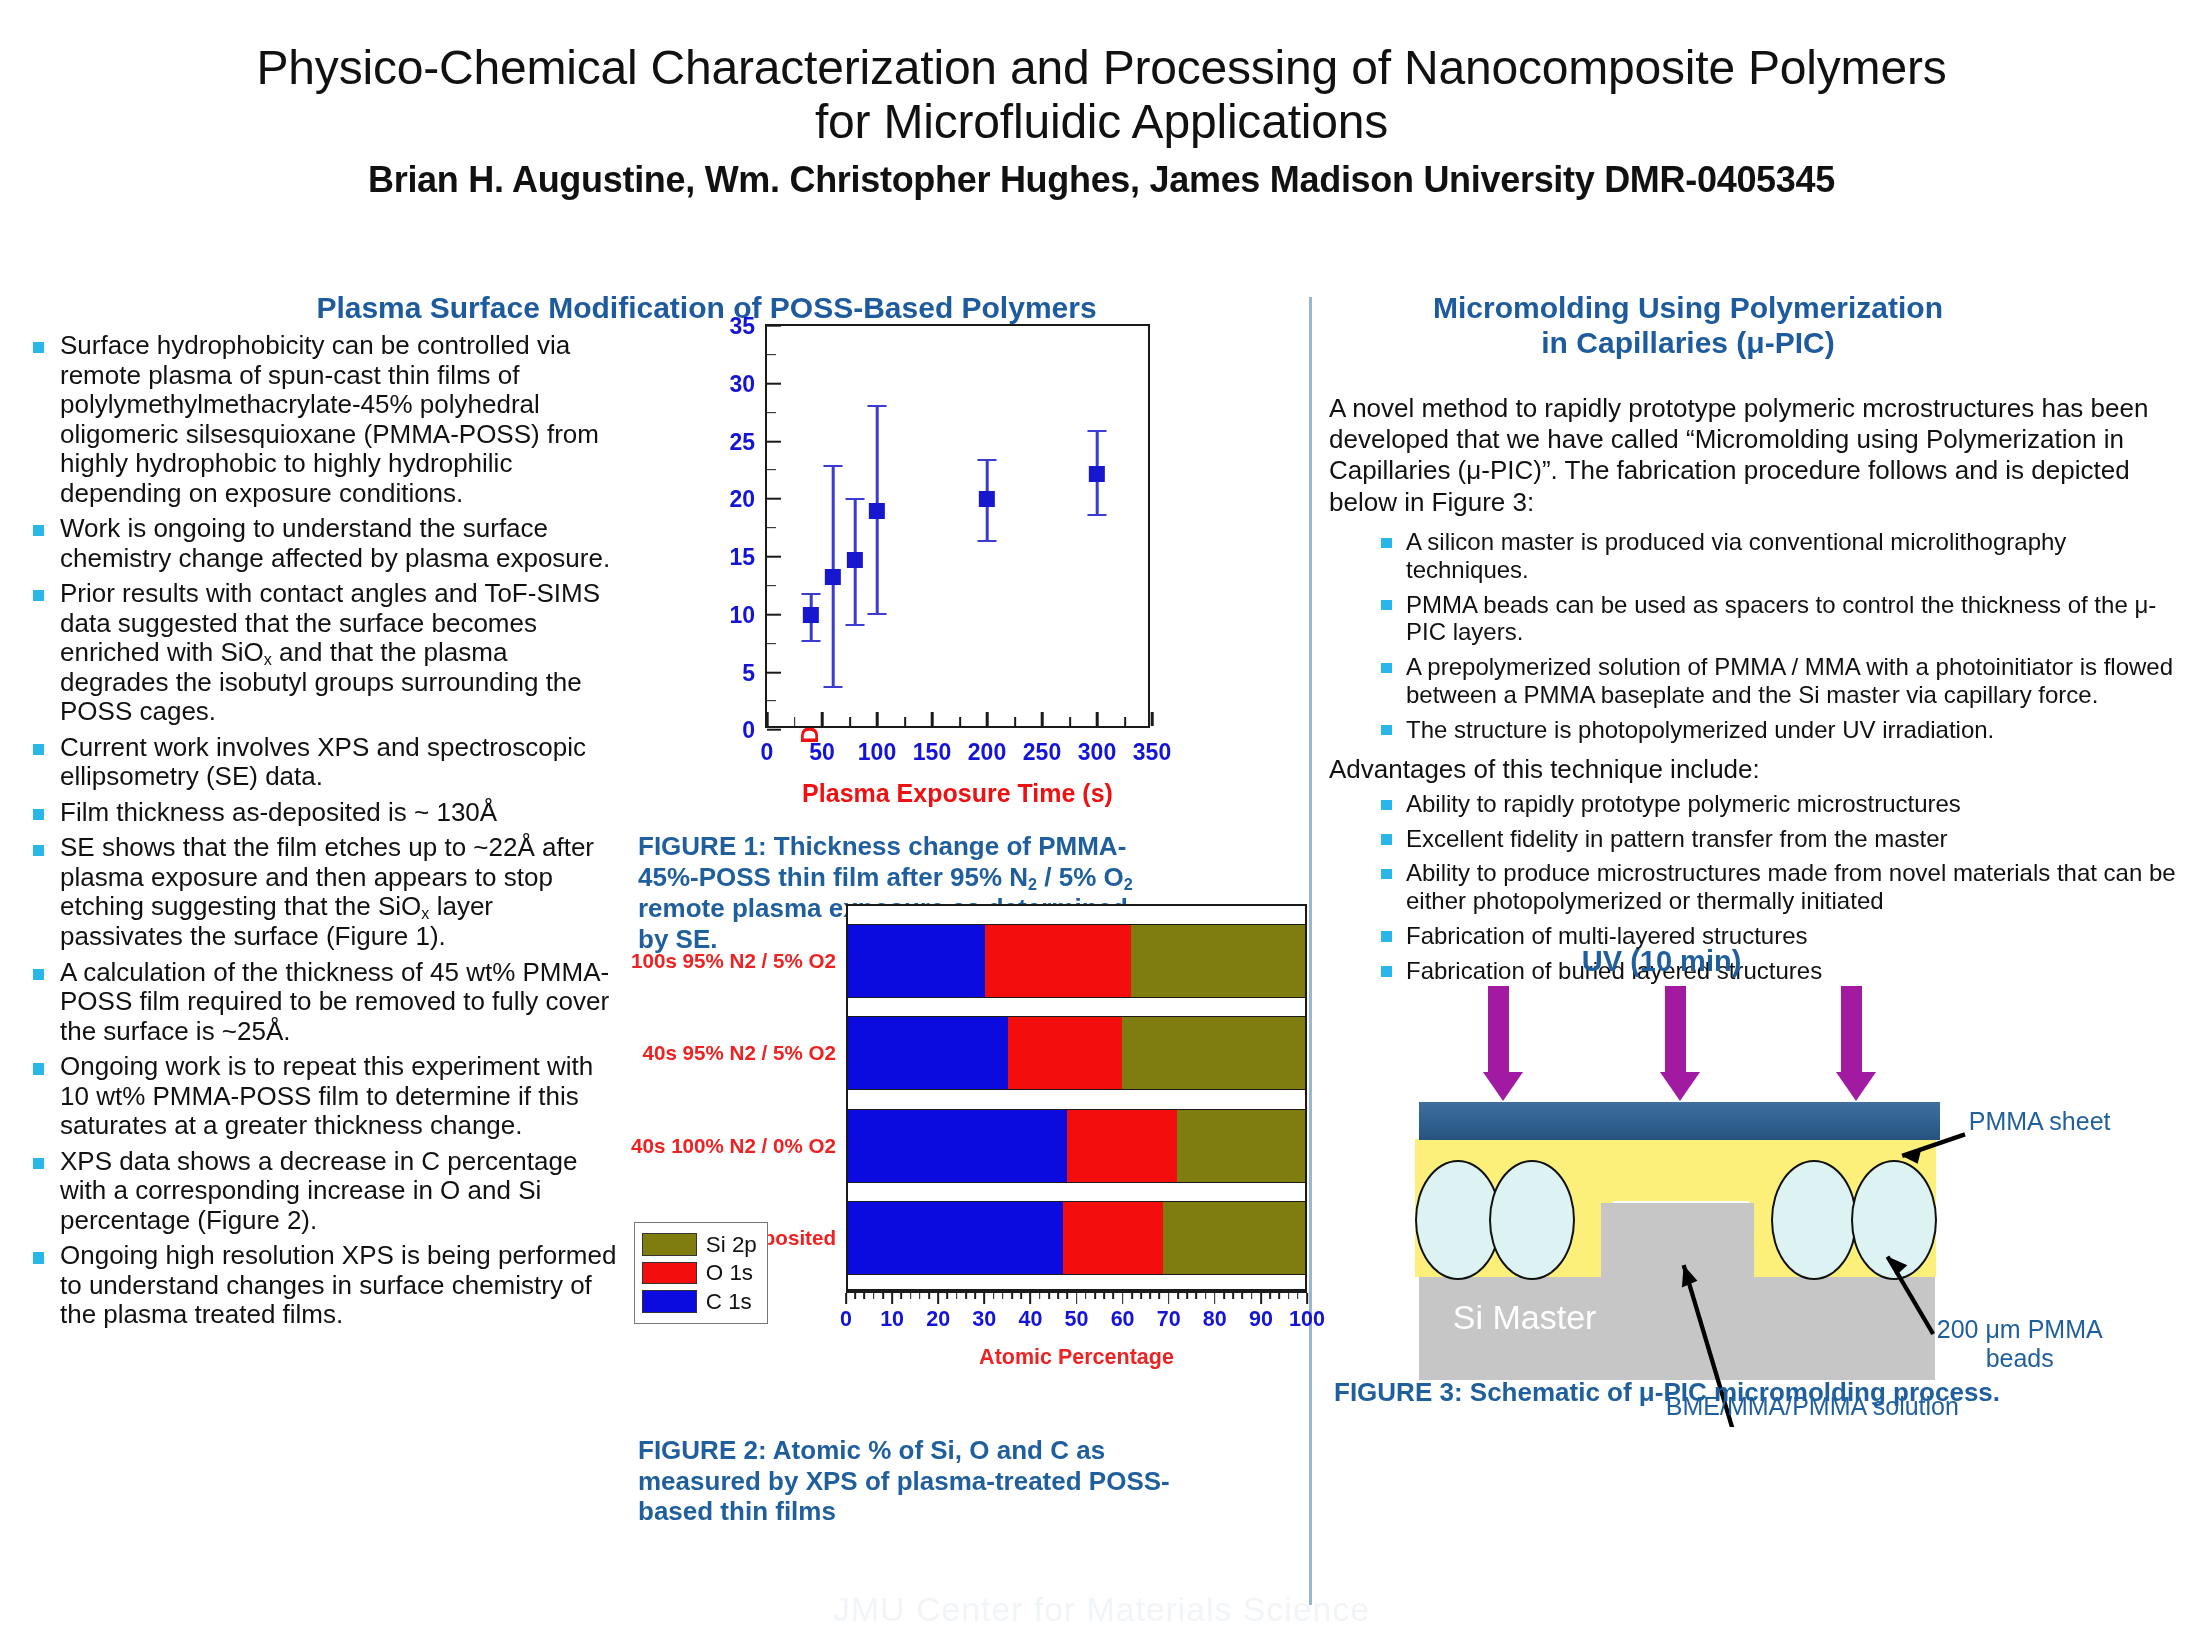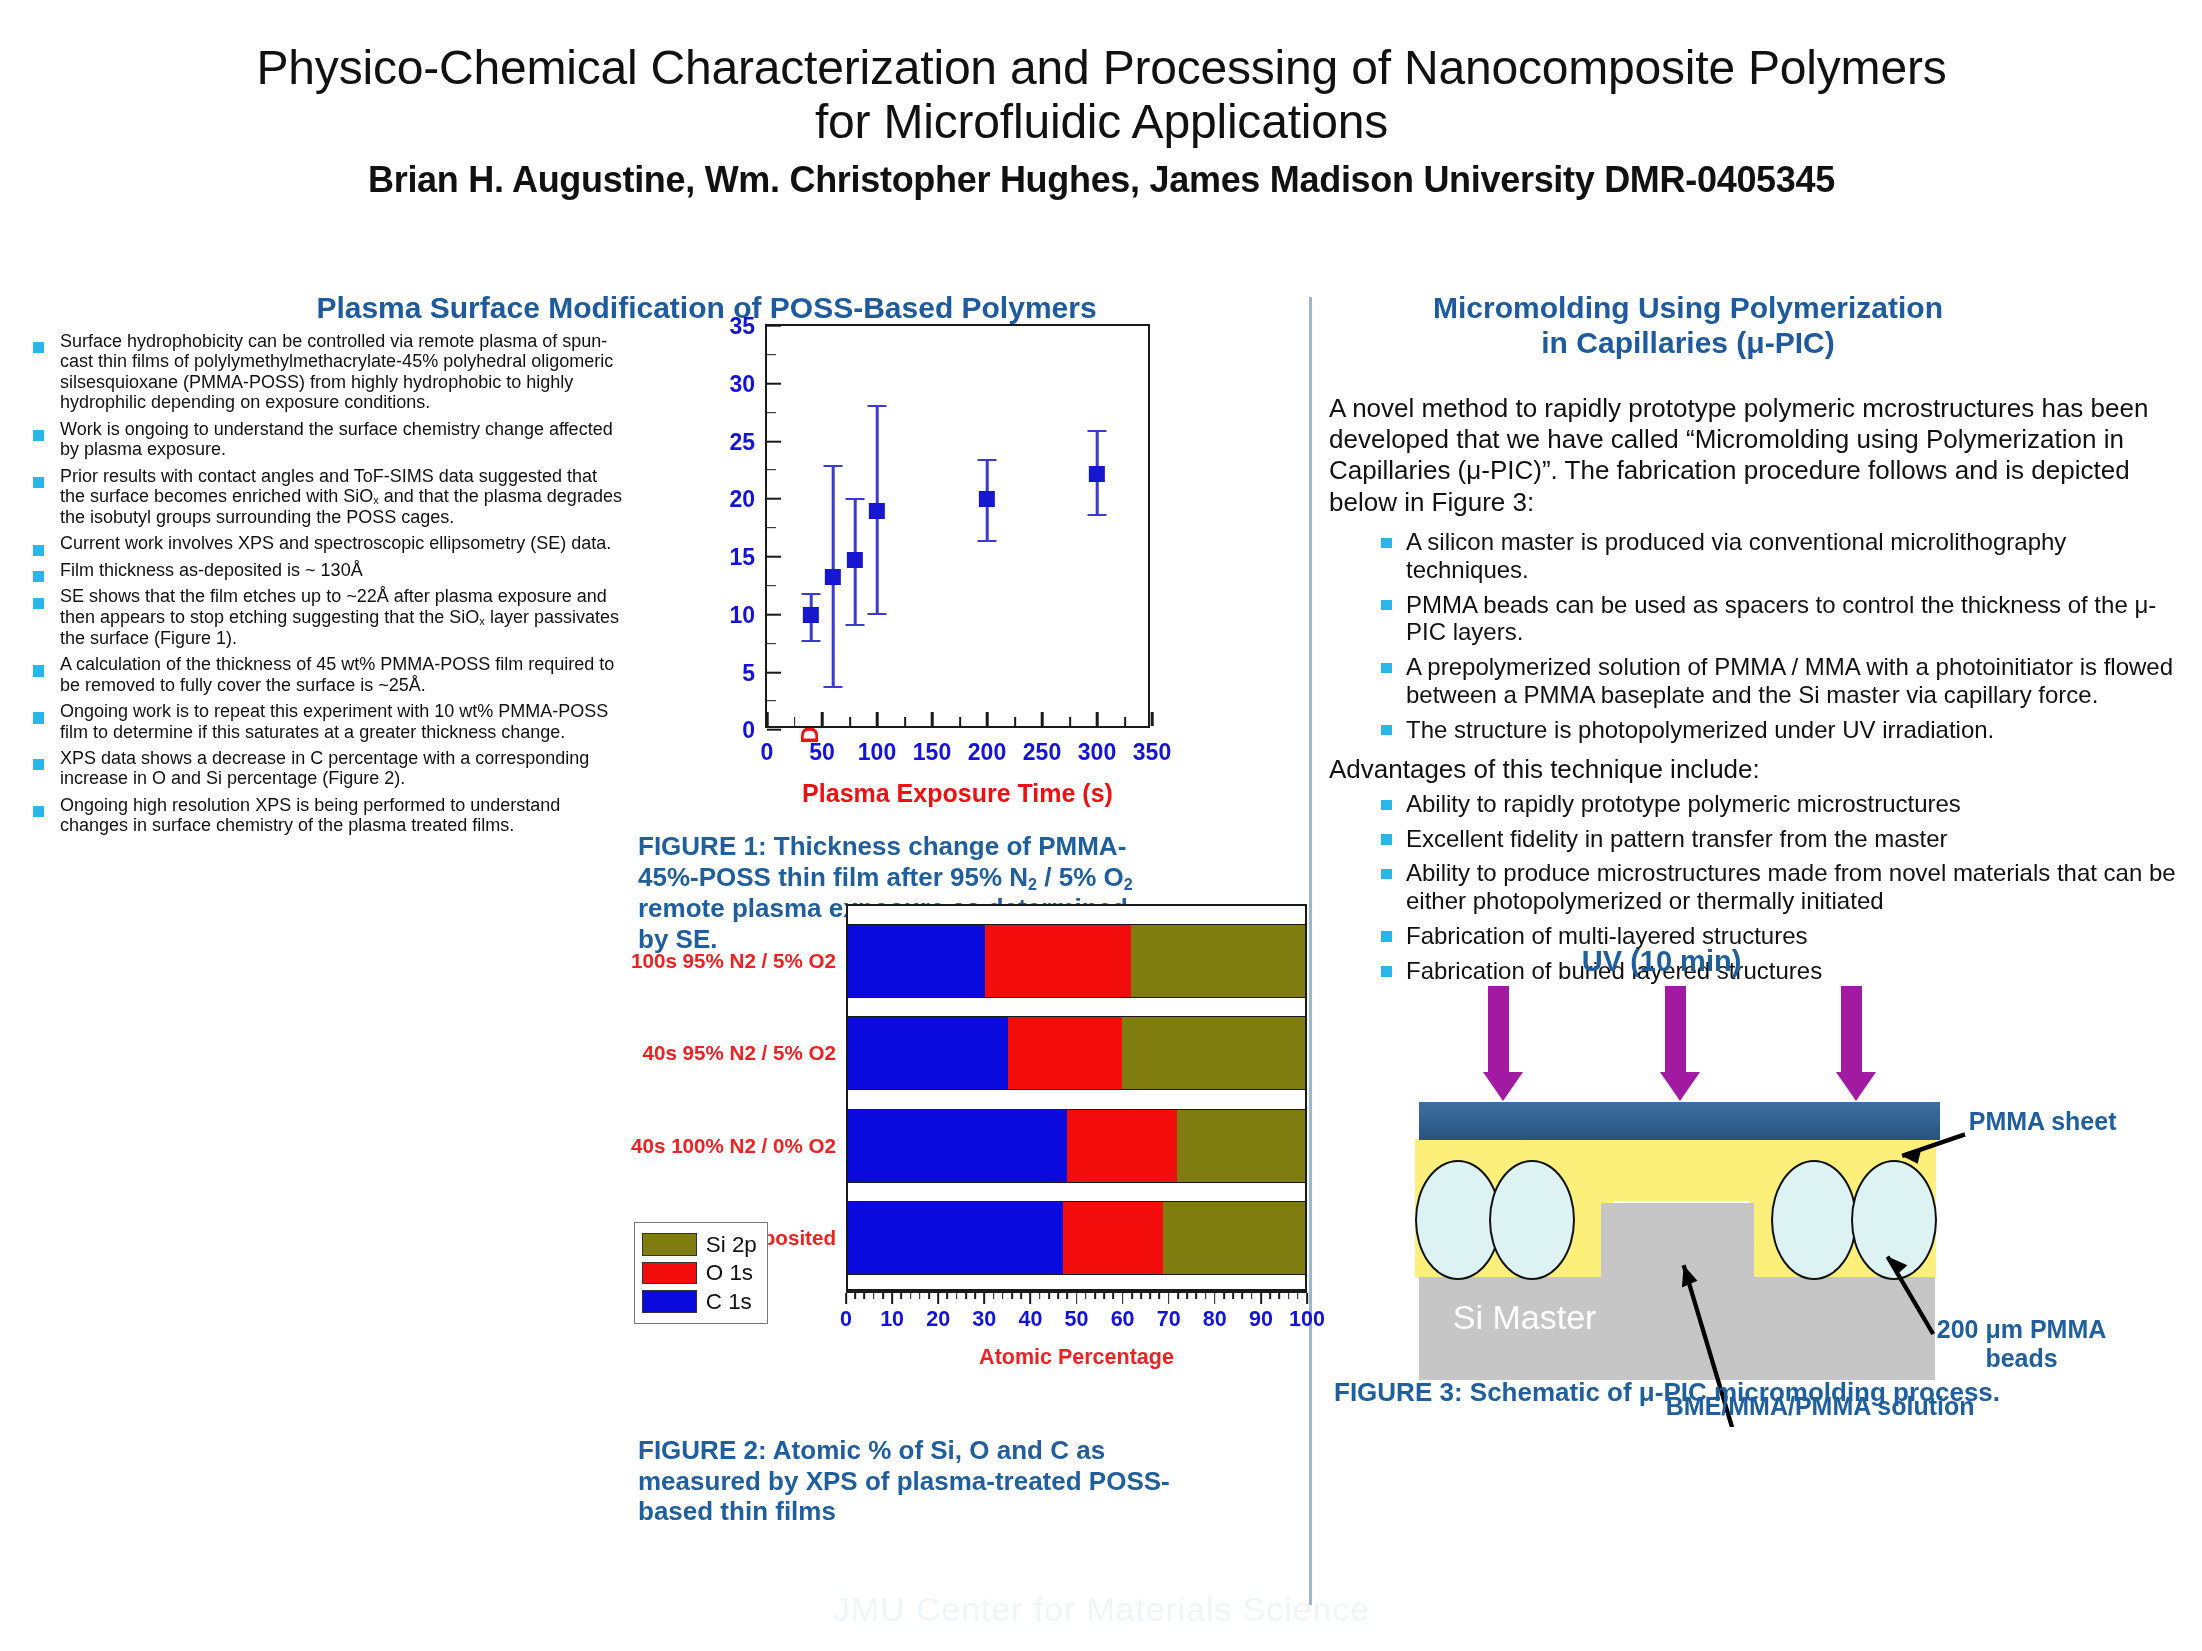--- a/index.html
+++ b/index.html
@@ -33,21 +33,21 @@
   .subhead{
     color:#1d5b9e;font-weight:bold;text-align:center;line-height:1.16;
   }
   #left-subhead{font-size:30px;margin:0 0 12px 0;padding-left:103px;}
   #right-subhead{font-size:30px;margin:0 0 22.4px 0;}
   
   #left-body{position:absolute;left:29px;top:40px;width:594px;}
   ul.sqlist{list-style:none;margin:0;padding:0;}
   ul.sqlist > li{
     position:relative;padding-left:31px;margin-bottom:6px;
-    font-size:18px;line-height:1.135;color:#111;
+    font-size:26px;line-height:1.135;color:#111;
   }
   ul.sqlist > li::before{
     content:"";position:absolute;left:4.3px;top:11.2px;
     width:11.2px;height:11.2px;background:#29b6e8;
   }
   sub{font-size:0.62em;vertical-align:-0.22em;}
   
   #fig1-wrap{position:absolute;left:638px;top:17px;width:551px;height:516px;}
   #fig1-plot{
     position:absolute;left:127px;top:15.5px;width:385px;height:404px;
@@ -144,21 +144,21 @@
   }
   #si-base{
     position:absolute;left:95px;top:332px;width:516px;height:103px;background:#c6c6c6;
   }
   #si-ridge{
     position:absolute;left:277px;top:258px;width:153px;height:77px;background:#c6c6c6;
   }
   #si-label{
     position:absolute;left:129px;top:353px;font-size:34px;color:#ffffff;font-weight:400;
   }
-  .annot{position:absolute;font-size:25px;font-weight:bold;color:#1f5f9e;line-height:1.15;}
+  .annot{position:absolute;font-size:25px;font-weight:normal;color:#1f5f9e;line-height:1.15;}
   
   #watermark{
     position:absolute;left:0;top:1590px;width:2203px;text-align:center;
     font-size:34px;color:#f2f5f8;letter-spacing:0.9px;
   }
 </style>
 </head>
 <body>
 
 <div id="header">

